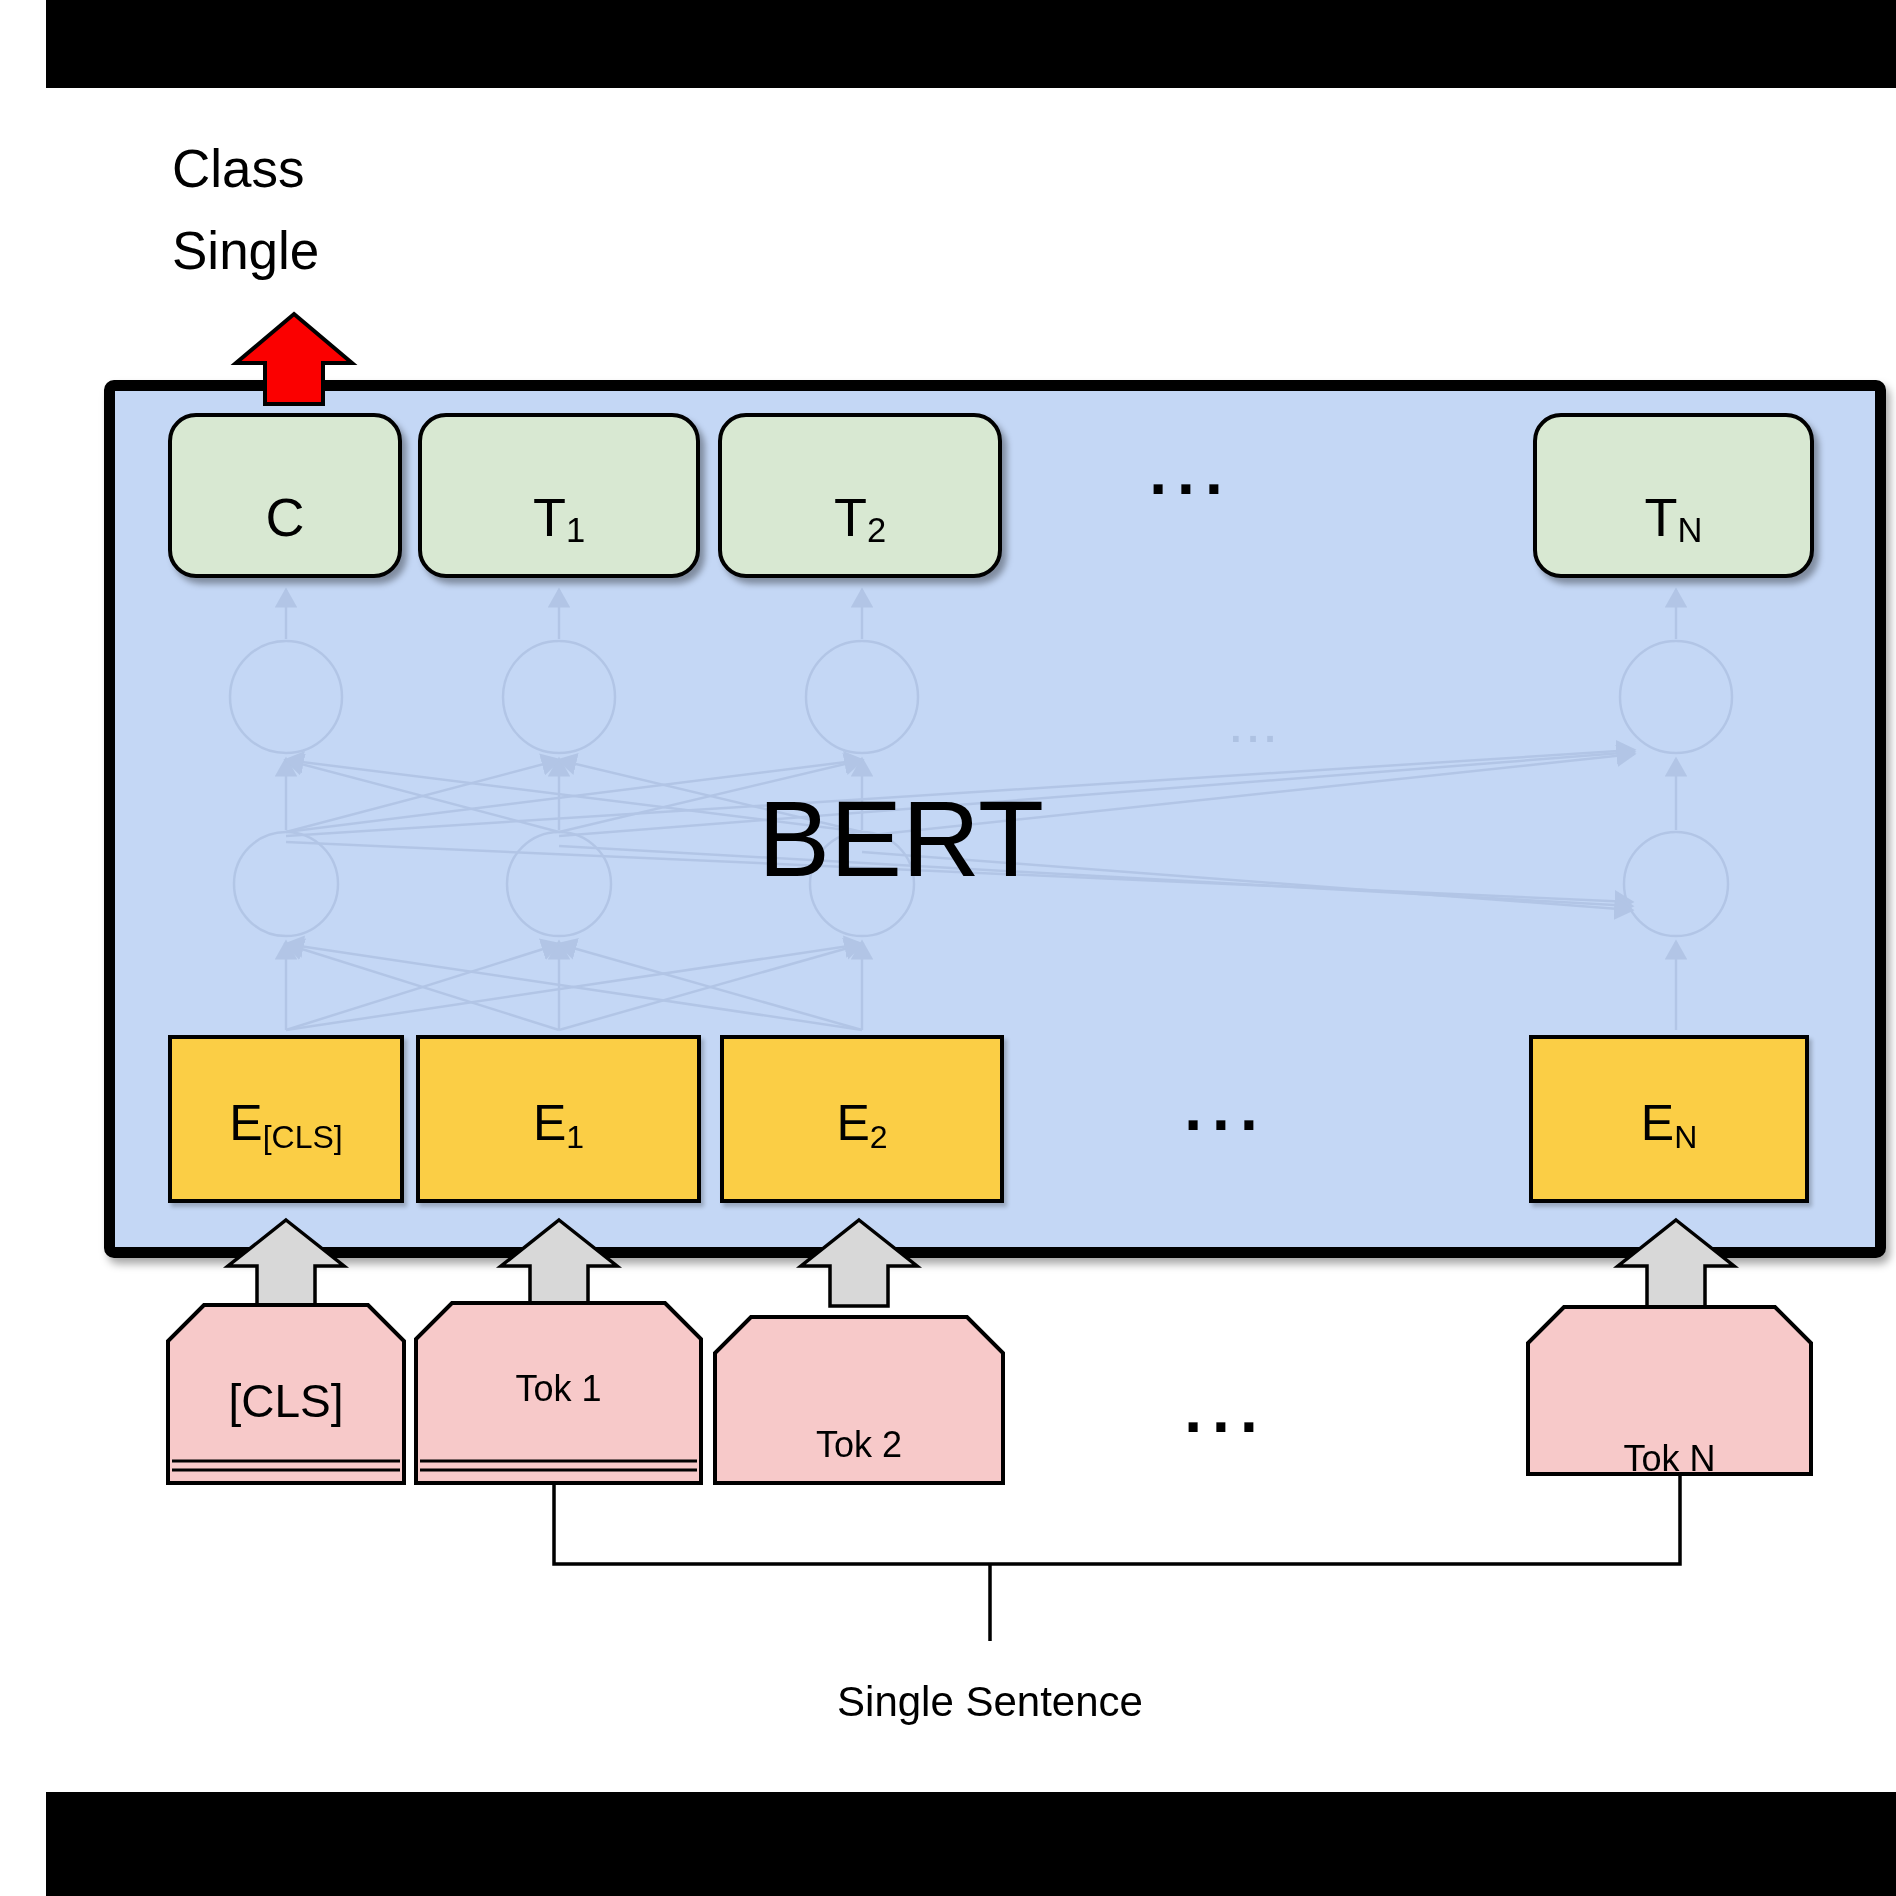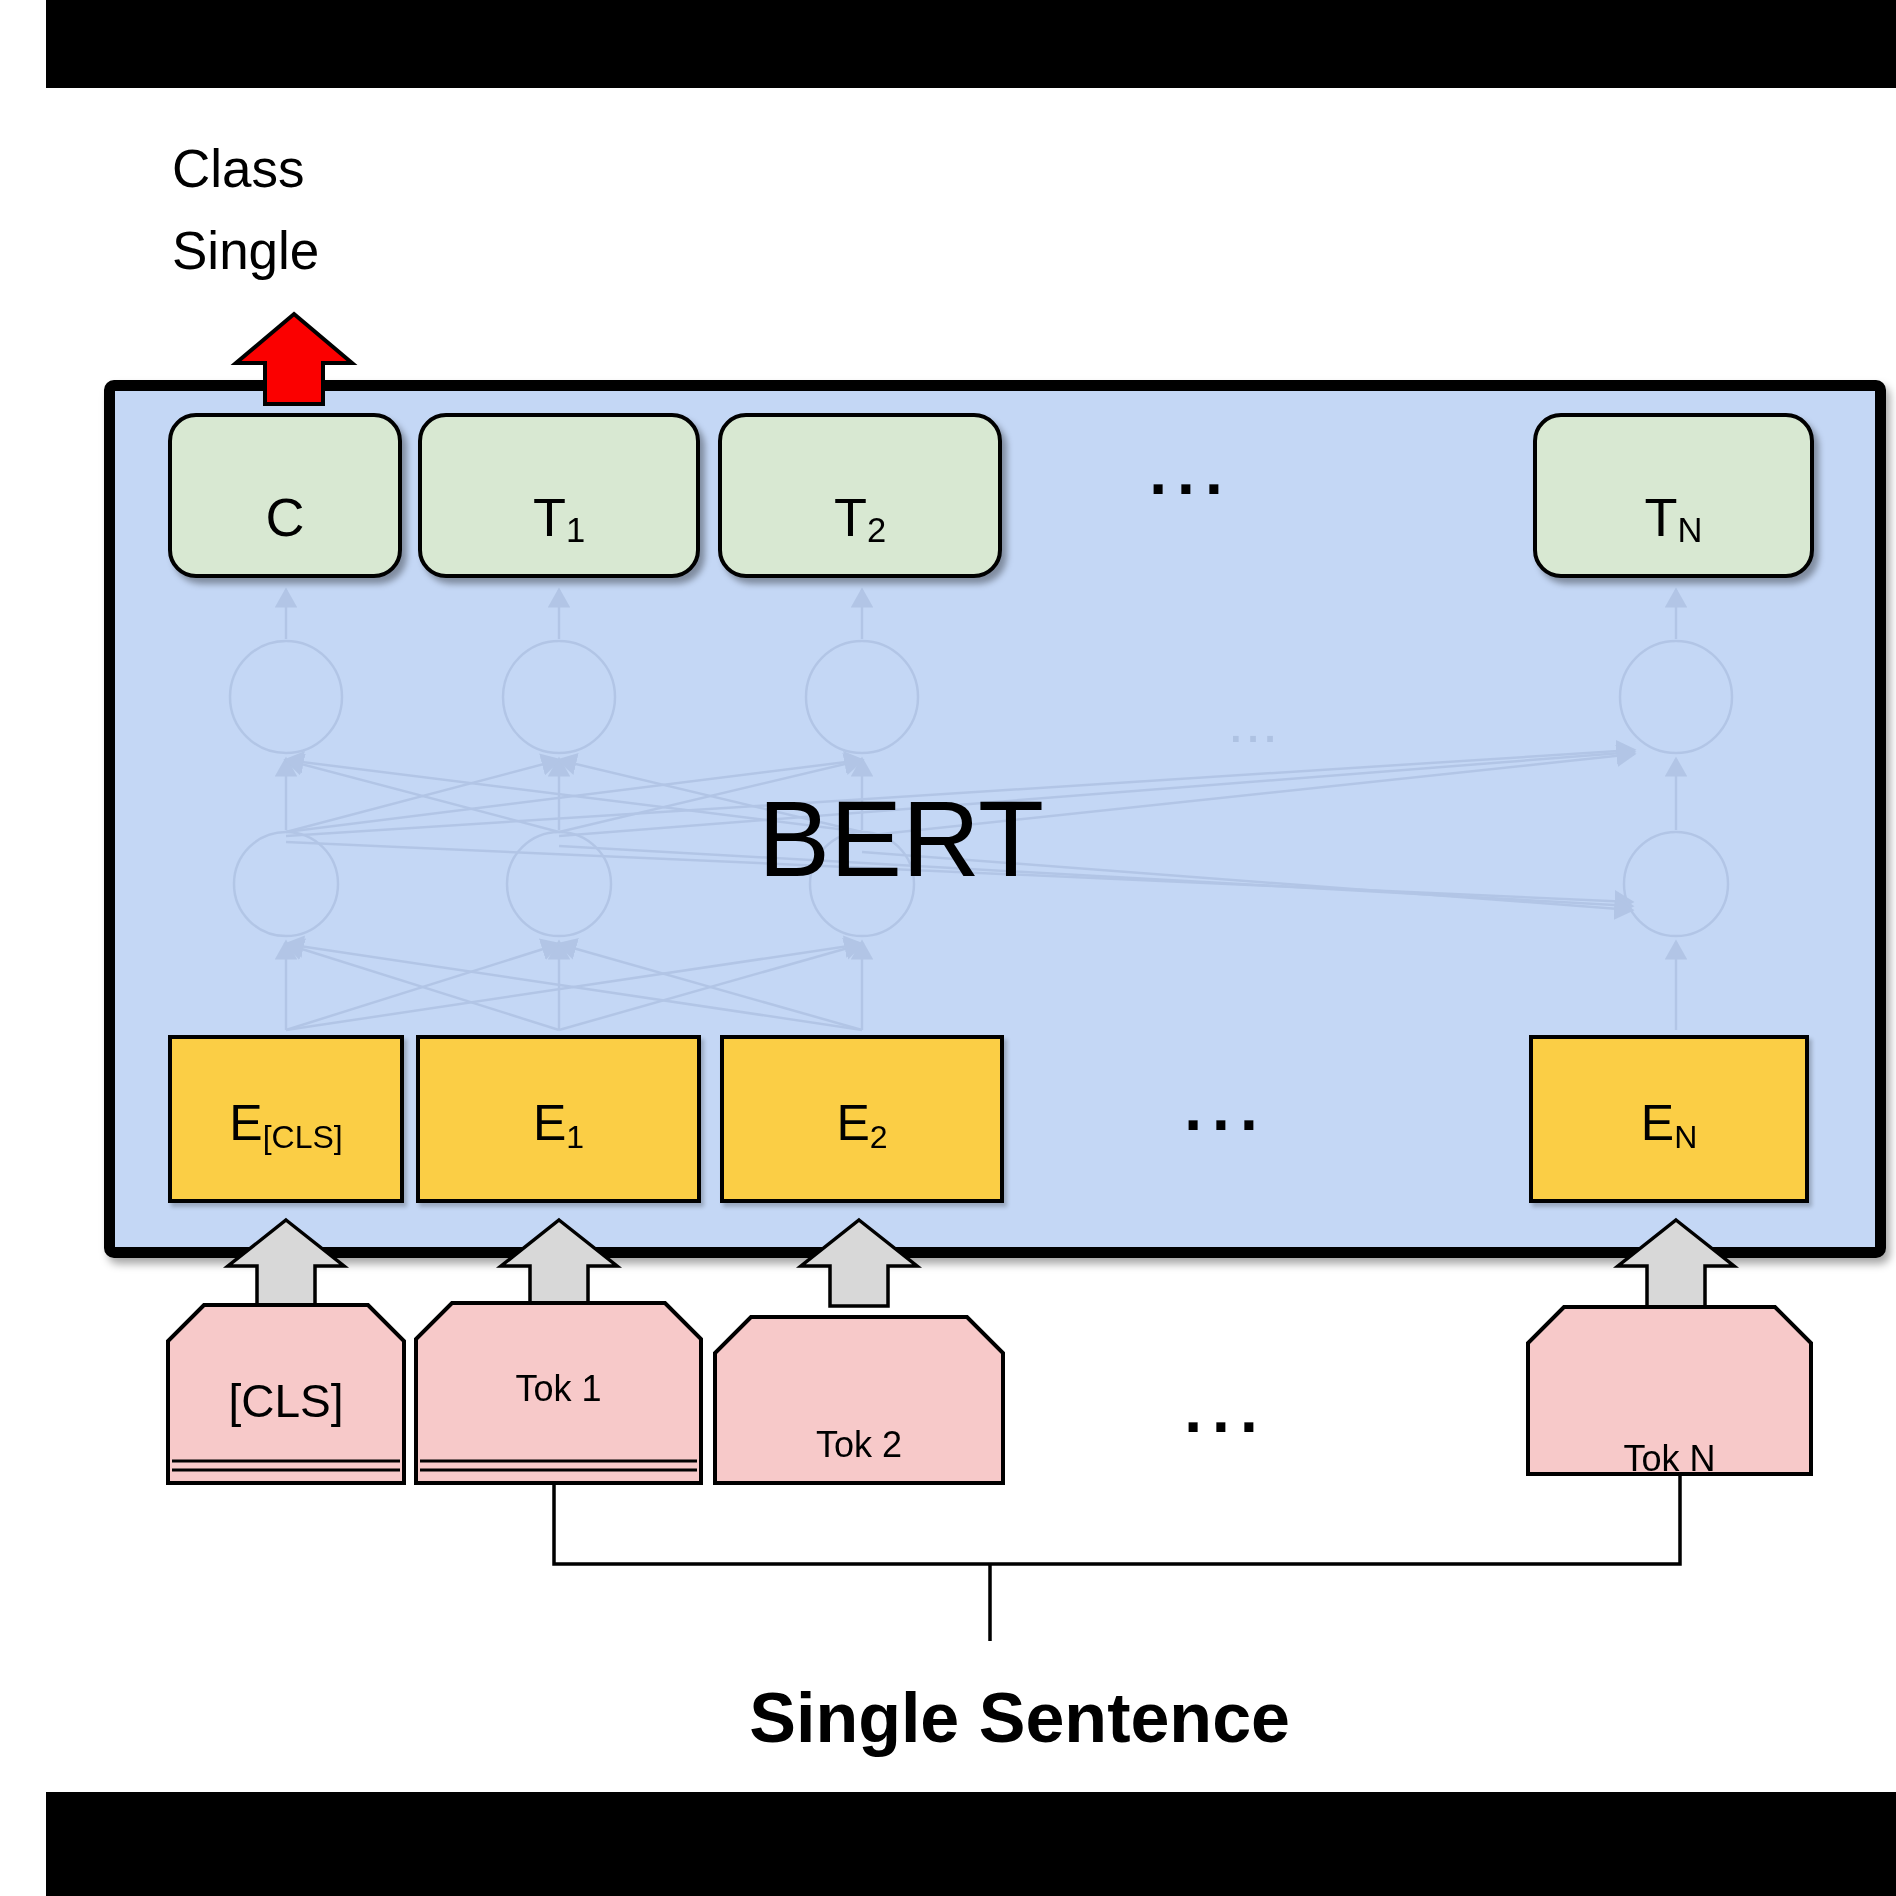--- a/index.html
+++ b/index.html
@@ -36,21 +36,21 @@
     font-size:50px;
   }
   .sub{font-size:0.64em;display:inline-block;transform:translateY(14px);}
   .toklabel{position:absolute;text-align:center;font-size:36px;}
   .dots{position:absolute;font-weight:bold;letter-spacing:10px;text-align:center;line-height:70px;font-size:64px;}
   .faintdots{position:absolute;font-weight:bold;letter-spacing:6px;text-align:center;
     font-size:40px;color:var(--network-stroke,#9db1d4);opacity:0.55;line-height:44px;}
 
   #class-label{position:absolute;left:126px;top:128px;font-size:53px;line-height:82px;}
   #bert-title{position:absolute;left:705px;top:776px;width:300px;text-align:center;font-size:108px;}
-  #caption{position:absolute;left:644px;top:1678px;width:600px;text-align:right;font-size:70px;font-weight:bold;}
+  #caption{position:absolute;left:644px;top:1678px;width:600px;text-align:center;font-size:42px;}
 
   .network{opacity:0.45;}
   .network line, .network path{stroke:var(--network-stroke,#9db1d4);stroke-width:2.5;fill:none;}
   .network circle{stroke:var(--network-stroke,#9db1d4);stroke-width:2.5;fill:none;}
   .gray-arrow{fill:var(--token-arrow-fill,#d8d8d8);stroke:#000;stroke-width:3.5;}
   .red-arrow{fill:var(--class-arrow-fill,#fb0000);stroke:#000;stroke-width:4;}
   .pinkbox{fill:var(--token-box-fill,#f7c9c9);stroke:#000;stroke-width:4;}
   .cardline{stroke:#000;stroke-width:3;}
   .bracket{stroke:#000;stroke-width:3.5;fill:none;}
 </style>

